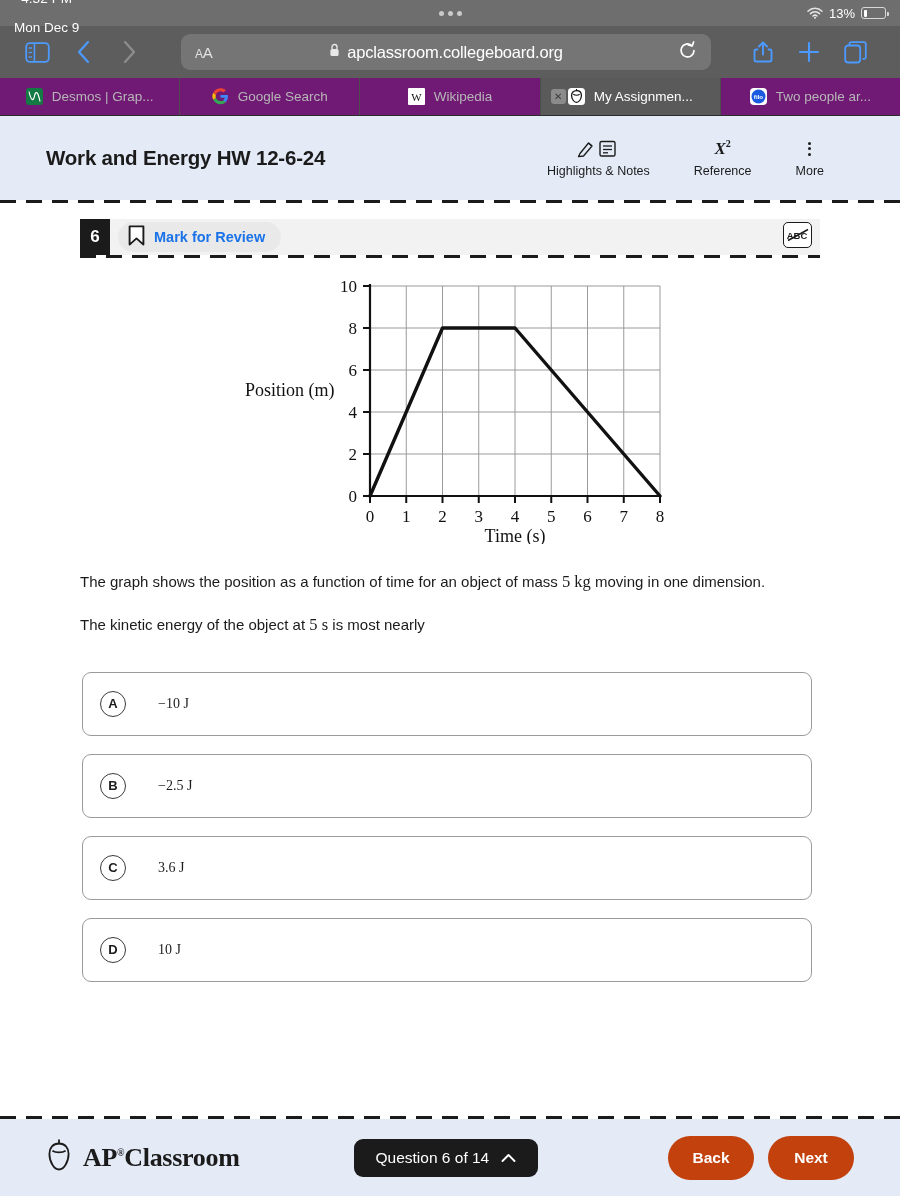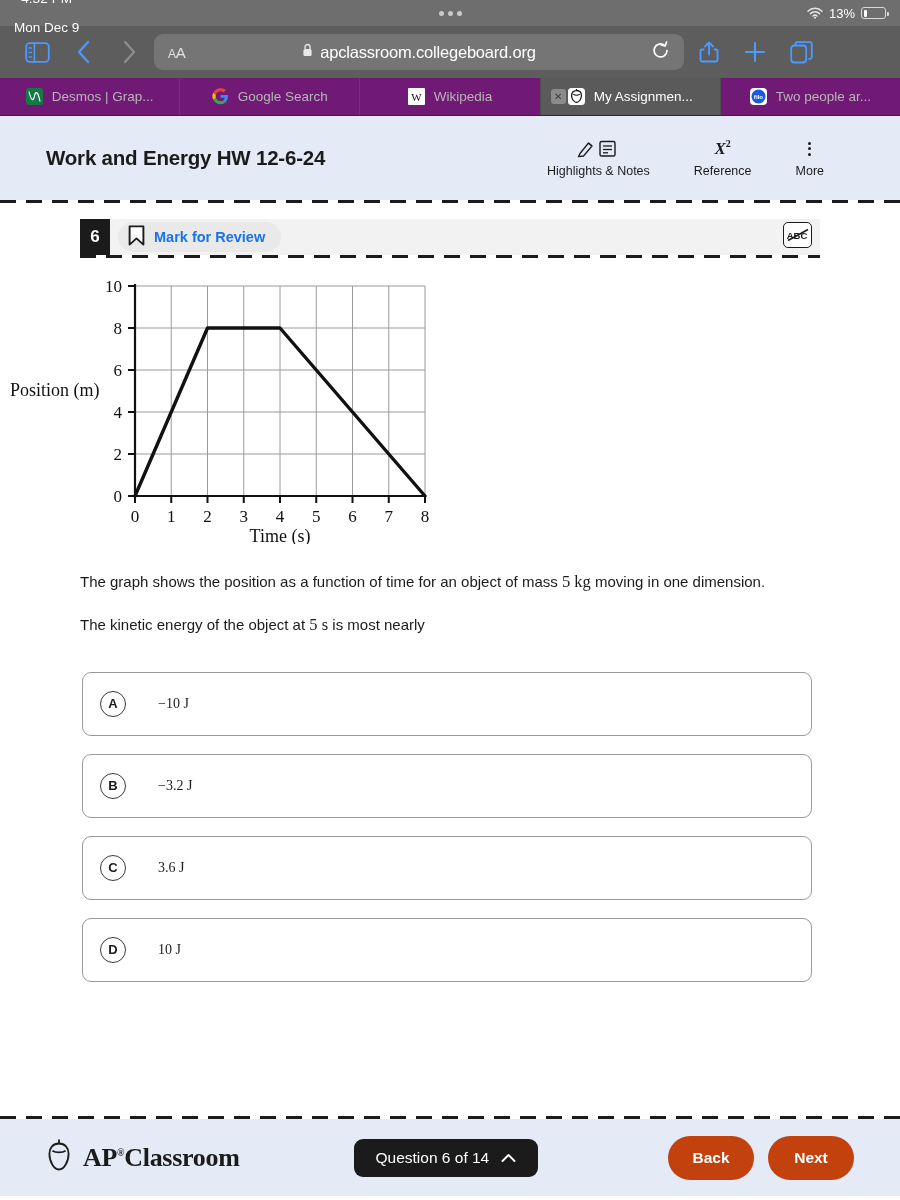--- a/index.html
+++ b/index.html
@@ -60,21 +60,21 @@
   }
   .tb-btn {
     width: 42px; height: 34px;
     display: flex; align-items: center; justify-content: center;
     color: #4c9aff;
   }
   .tb-btn.dim { color: #8e8e8e; }
   .url-bar {
     flex: 1;
     height: 36px;
-    margin: 0 0;
+    margin: 0 27px;
     background: #757575;
     border-radius: 9px;
     display: flex; align-items: center;
     position: relative;
     padding: 13px 14px;
     max-width: 530px;
   }
   .aa-txt { color: #e2e2e2; font-size: 15px; letter-spacing: -0.3px; }
   .aa-txt .small { font-size: 12px; }
   .url-center {
@@ -176,21 +176,21 @@
     display: flex; align-items: center; justify-content: center;
     background: #ffffff;
   }
   .qrow-dash {
     margin: 0 80px;
     height: 3px;
     background: repeating-linear-gradient(to right, #1b1b1b 0 16px, transparent 16px 26px);
   }
 
   
-  .graph-wrap { display: flex; justify-content: flex-start; margin-top: 16px; }
+  .graph-wrap { display: flex; justify-content: center; margin-top: 16px; }
 
   
   .stem { margin: 26px 80px 0 80px; }
   .stem p {
     font-size: 15px; color: #1b1b1b; line-height: 1.5; margin-bottom: 18px;
   }
   .mth { font-family: "Liberation Serif", serif; font-size: 16.5px; }
 
   
   .choices { margin: 34px 88px 0 82px; display: flex; flex-direction: column; gap: 18px; }
@@ -539,21 +539,21 @@
     <p><span>The kinetic energy of the object at </span><span class="mth">5</span><span>&nbsp;</span><span class="mth">s</span><span> is most nearly</span></p>
   </div>
 
   <div class="choices">
     <div class="choice">
       <span class="choice-bubble">A</span>
       <span class="choice-text">−10 J</span>
     </div>
     <div class="choice">
       <span class="choice-bubble">B</span>
-      <span class="choice-text">−3.2 J</span>
+      <span class="choice-text">−2.5 J</span>
     </div>
     <div class="choice">
       <span class="choice-bubble">C</span>
       <span class="choice-text">3.6 J</span>
     </div>
     <div class="choice">
       <span class="choice-bubble">D</span>
       <span class="choice-text">10 J</span>
     </div>
   </div>

